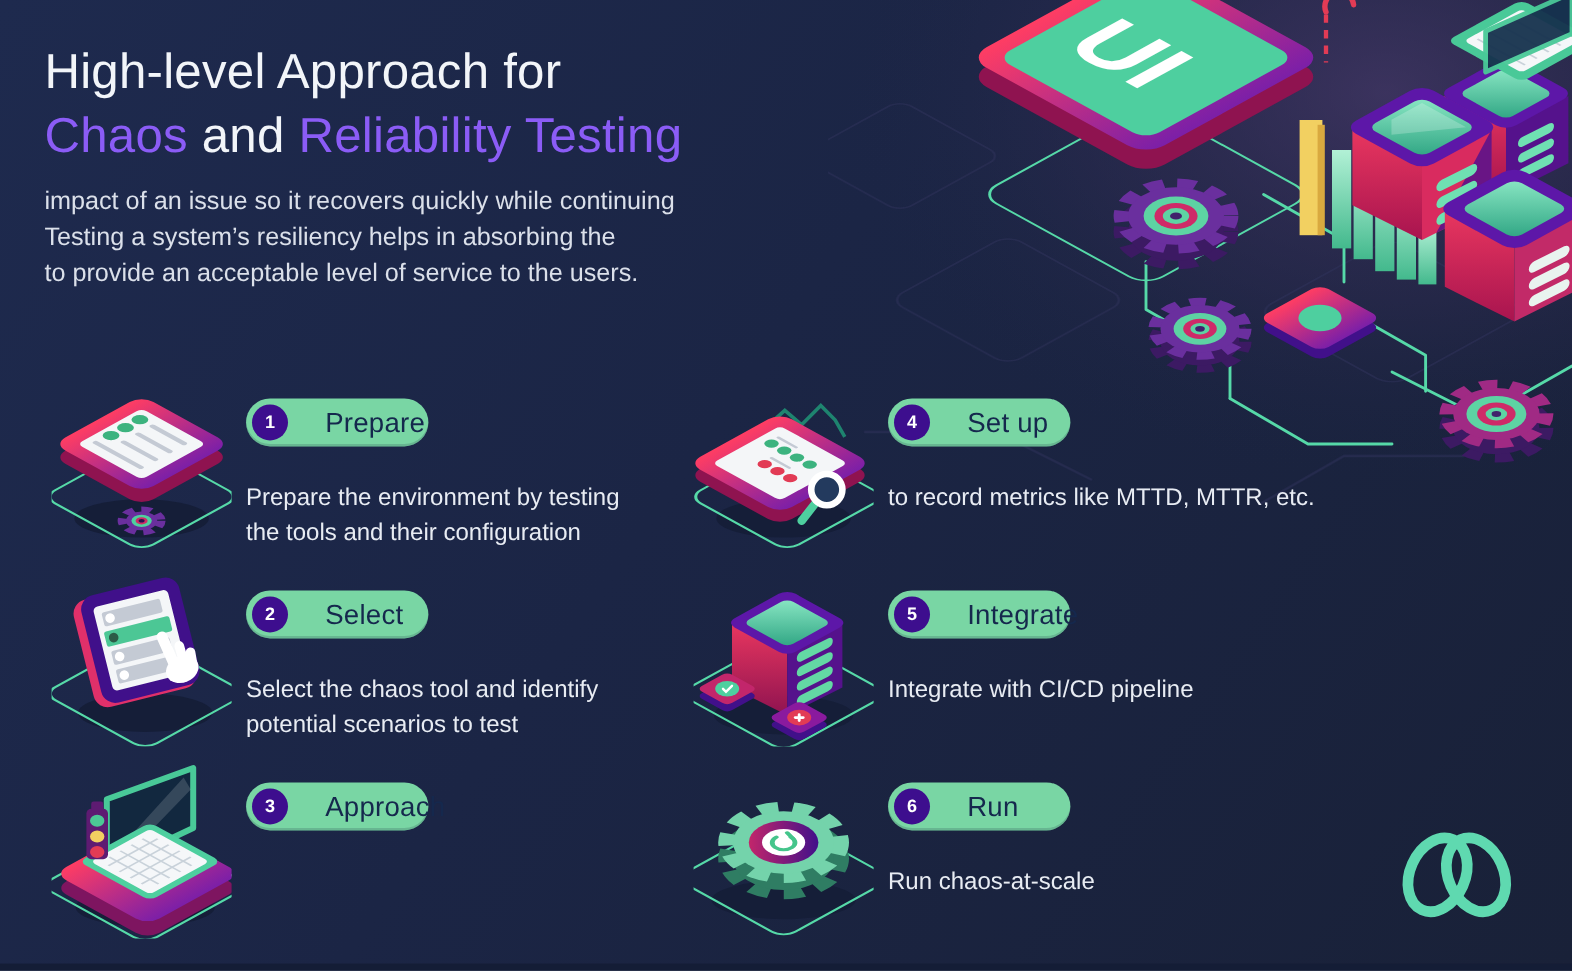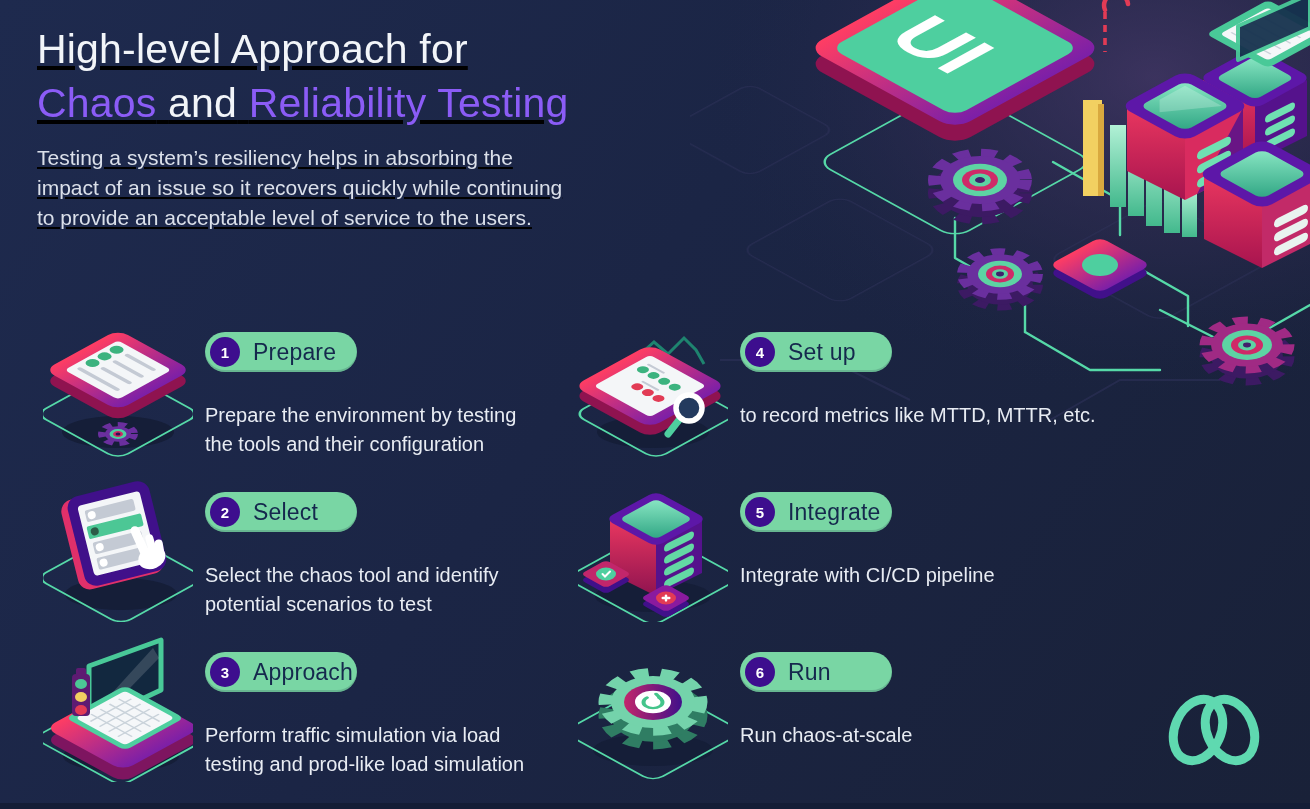--- a/index.html
+++ b/index.html
@@ -2,34 +2,34 @@
 <html><head>
 <meta charset="utf-8">
 <style>
   html,body{margin:0;padding:0;}
   body{
     width:1310px;height:809px;position:relative;overflow:hidden;
     background:linear-gradient(125deg,#1e2a4e 0%,#1b2545 45%,#192138 100%);
     font-family:"Liberation Sans", sans-serif;
   }
   .illustration{position:absolute;top:0;right:0;z-index:0;pointer-events:none;}
-  .header{position:absolute;left:37px;top:22px;z-index:2;text-decoration:underline;}
+  .header{position:absolute;left:37px;top:32px;z-index:2;}
   .title{font-size:41px;line-height:54px;color:#f2f5f9;font-weight:500;letter-spacing:.2px;}
   .teal{color:#8b5cf6;}
   .subtitle{margin-top:13px;font-size:21px;line-height:30px;color:#dbe0ea;font-weight:400;}
   .steps{position:absolute;left:30px;top:308px;z-index:2;display:grid;grid-template-columns:535px 585px;grid-auto-rows:160px;}
   .step{display:flex;}
   .icon-box{flex:0 0 175px;width:175px;height:150px;display:flex;justify-content:center;align-items:flex-start;}
   .icon-box svg{margin-top:4px;}
   .step-content{padding-top:24px;}
   .badge{width:152px;height:40px;border-radius:21px;background:#79d6a4;display:flex;align-items:center;
          padding-left:5px;box-sizing:border-box;box-shadow:inset 0 -2px 0 rgba(20,40,60,.18);}
   .badge-num{width:30px;height:30px;border-radius:50%;background:#3d0e8e;color:#ffffff;font-size:15px;font-weight:700;
              display:flex;align-items:center;justify-content:center;flex:0 0 30px;}
-  .badge-label{margin-left:13px;font-size:23px;color:#15284d;font-weight:500;letter-spacing:.2px;}
+  .badge-label{margin-left:31px;font-size:23px;color:#15284d;font-weight:500;letter-spacing:.2px;}
   .desc{margin-top:29px;font-size:20px;line-height:29px;color:#e8ecf3;}
   .logo{position:absolute;right:44px;bottom:34px;z-index:2;}
   .bottom-strip{position:absolute;left:0;bottom:0;width:100%;height:6px;background:#141d36;z-index:3;}
 </style>
 </head>
 <body>
 
 <svg class="illustration" width="620" height="430" viewBox="0 0 620 430">
   <defs>
     <radialGradient id="bgGlow" cx="75%" cy="18%" r="75%">
@@ -223,22 +223,22 @@
 <div class="header">
   <div class="title">
     <div>High-level Approach for</div>
     <div>
       <span class="teal">Chaos</span>
       <span>and</span>
       <span class="teal">Reliability Testing</span>
     </div>
   </div>
   <div class="subtitle">
+    <div>impact of an issue so it recovers quickly while continuing</div>
     <div>Testing a system’s resiliency helps in absorbing the</div>
-    <div>impact of an issue so it recovers quickly while continuing</div>
     <div>to provide an acceptable level of service to the users.</div>
   </div>
 </div>
 
 <div class="steps">
 
   <div class="step">
     <div class="icon-box">
       <svg width="150" height="150" viewBox="0 0 150 150">
         <defs>
@@ -492,24 +492,20 @@
           <ellipse cx="0" cy="-1" rx="6" ry="5" fill="#f2d061"></ellipse>
           <ellipse cx="0" cy="12" rx="6" ry="5" fill="#e23b55"></ellipse>
         </g>
       </svg>
     </div>
     <div class="step-content">
       <div class="badge">
         <div class="badge-num">3</div>
         <div class="badge-label">Approach</div>
       </div>
-      <div class="desc">
-        <div>Perform traffic simulation via load</div>
-        <div>testing and prod-like load simulation</div>
-      </div>
     </div>
   </div>
 
   <div class="step">
     <div class="icon-box">
       <svg width="150" height="150" viewBox="0 0 150 150">
         <defs>
             <linearGradient id="i6g" x1="0" y1="0" x2="1" y2="0">
           <stop offset="0%" stop-color="#c2266b"></stop>
               <stop offset="100%" stop-color="#41108a"></stop>

